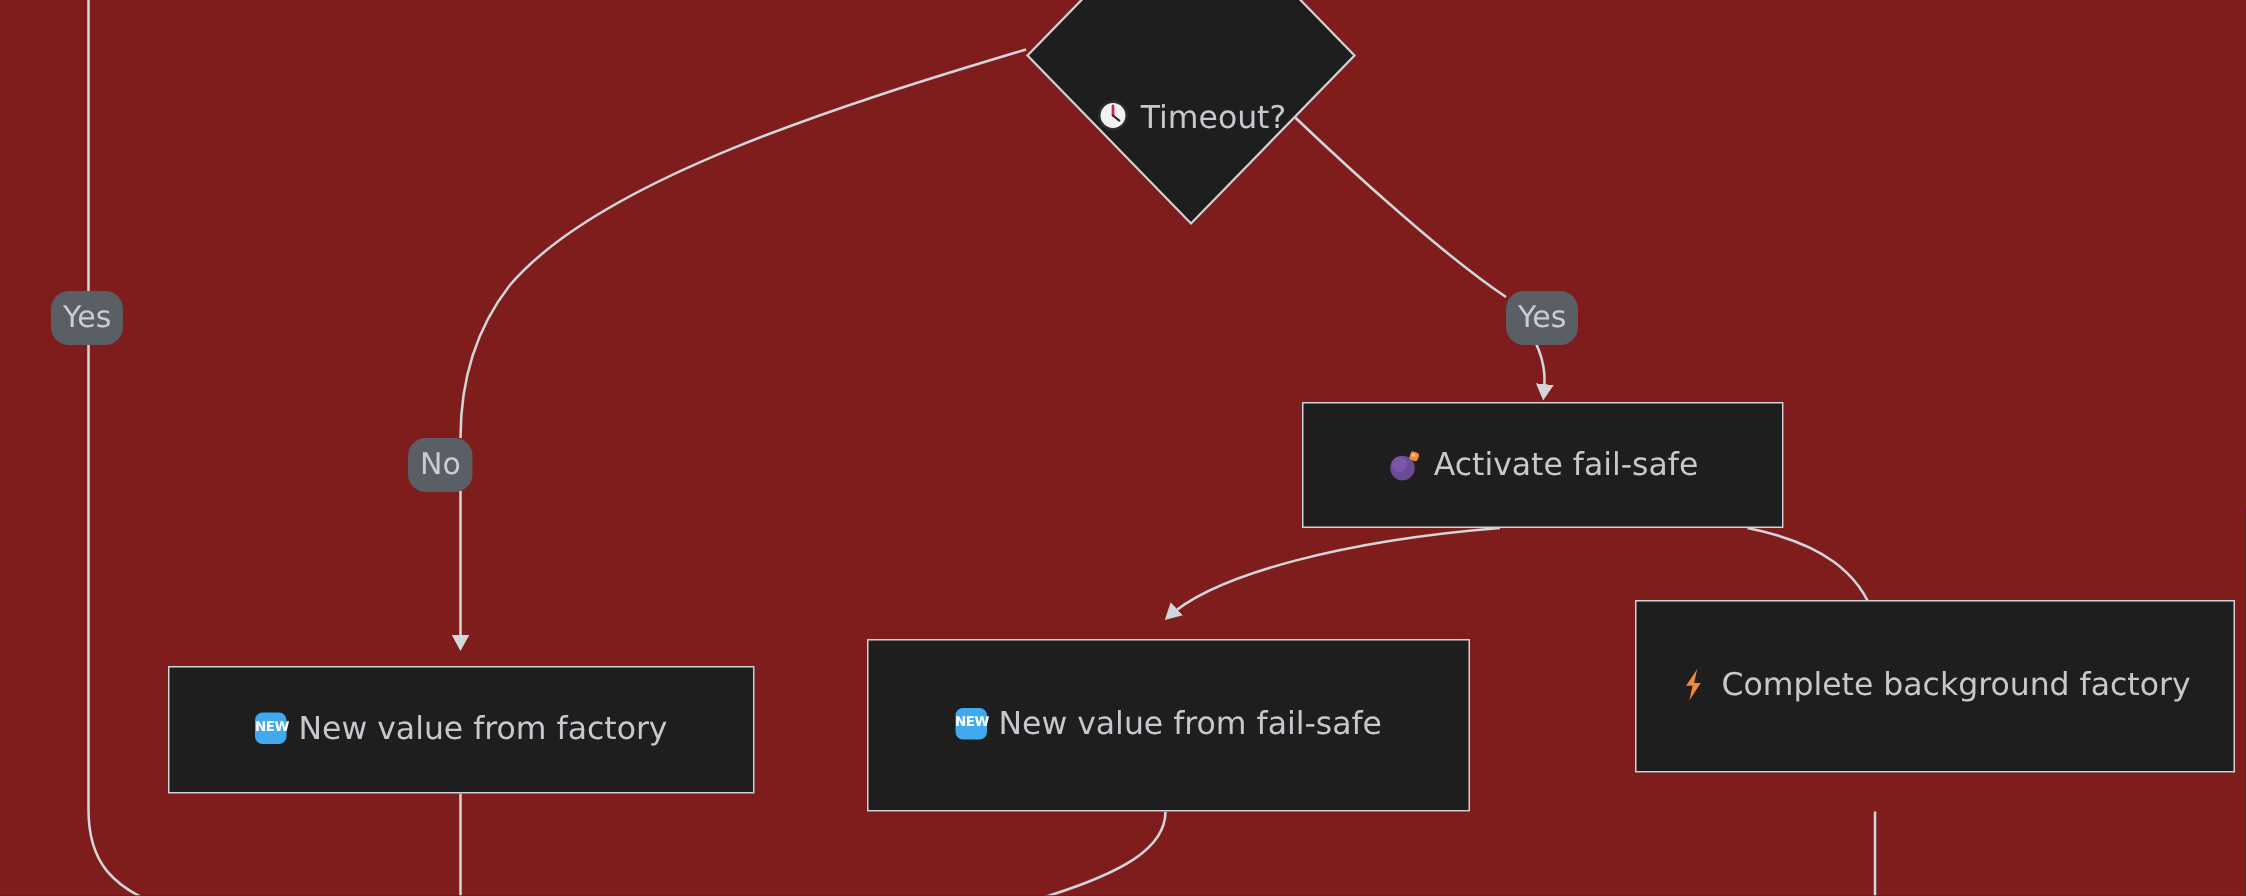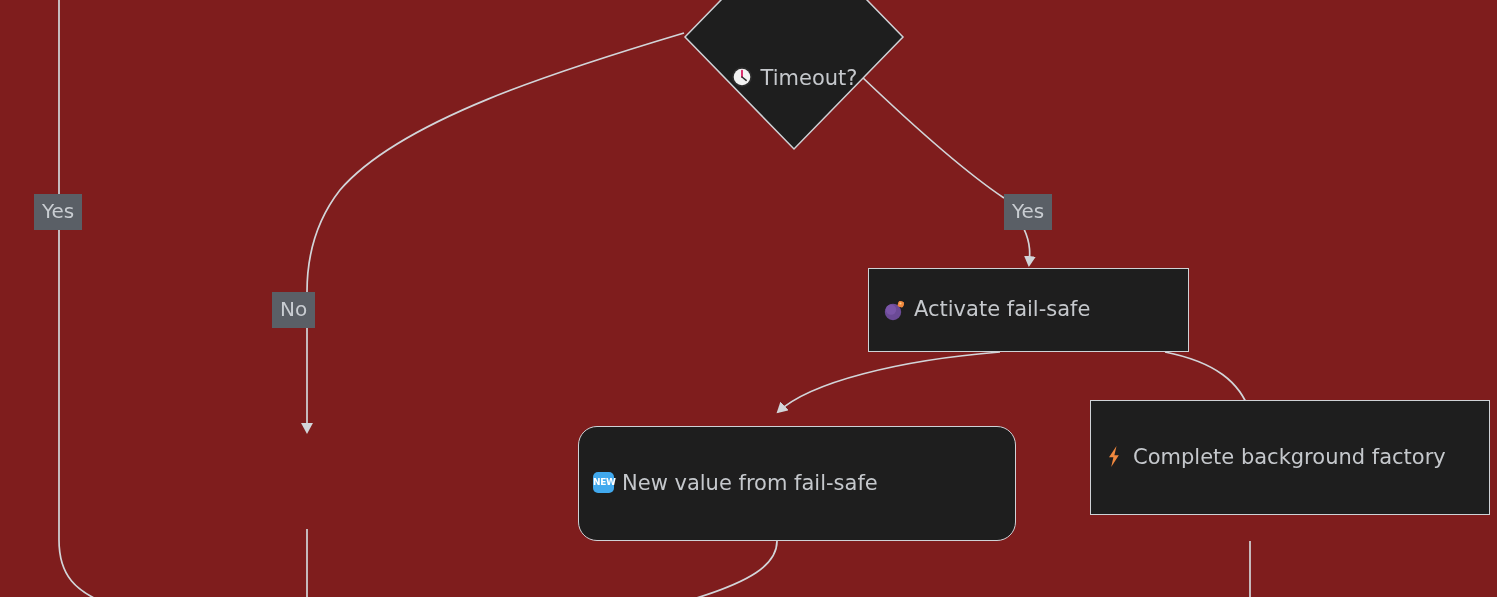--- a/index.html
+++ b/index.html
@@ -21,21 +21,21 @@
     width: 1497px;
     height: 597px;
   }
   .node {
     position: absolute;
     box-sizing: border-box;
     background: #1e1e1e;
     border: 1.5px solid #cfd2d6;
     display: flex;
     align-items: center;
-    justify-content: flex-start;
+    justify-content: center;
     color: #c5c8cc;
     font-size: 21px;
     line-height: 1.42;
     text-align: center;
     padding: 23px 14px;
   }
   .node .label-wrap {
     display: block;
   }
   .node-text {
@@ -65,20 +65,21 @@
   }
   
   .edge-label {
     position: absolute;
     background: #5a5f66;
     color: #c9cdd2;
     font-size: 20px;
     line-height: 1;
     padding: 7px 8px 9px 8px;
     white-space: nowrap;
+    border-radius: 12px;
   }
   
   .ico {
     display: inline-block;
     vertical-align: middle;
     position: relative;
     margin-right: 8px;
   }
   .ico-new {
     width: 21px;
@@ -168,22 +169,27 @@
           <circle cx="10" cy="14" r="8.2" fill="#6b4a96"></circle>
           <circle cx="8" cy="11.6" r="5.2" fill="#7a55a8"></circle>
           <rect x="15" y="3.4" width="5.6" height="5.6" rx="1.2" fill="#f0883e" transform="rotate(20 17.8 6.2)"></rect>
           <circle cx="17.9" cy="6.2" r="2.9" fill="#f0883e"></circle>
           <circle cx="17.4" cy="5.5" r="1.1" fill="#ffd089"></circle>
         </svg>
       </span><span class="node-text">Activate fail-safe</span>
     </span>
   </div>
 
-
-  <div class="node" style="left:578px; top:426px; width:438px; height:115px;border-radius:19px;">
+  <div class="node" style="left:112px; top:444px; width:391px; height:85px;">
+    <span class="label-wrap">
+      <span class="ico ico-new">NEW</span><span class="node-text">New value from factory</span>
+    </span>
+  </div>
+
+  <div class="node" style="left:578px; top:426px; width:402px; height:115px;">
     <span class="label-wrap">
       <span class="ico ico-new">NEW</span><span class="node-text">New value from fail-safe</span>
     </span>
   </div>
 
   <div class="node" style="left:1050px; top:400px; width:400px; height:115px;margin-left:40px;">
     <span class="label-wrap">
       <span class="ico ico-bolt">
         <svg viewBox="0 0 18 23" width="18" height="23">
           <path d="M 11.5 1 L 4 12.2 L 8.4 12.2 L 6.2 22 L 13.8 10.3 L 9.4 10.3 Z" fill="#f0883e"></path>

